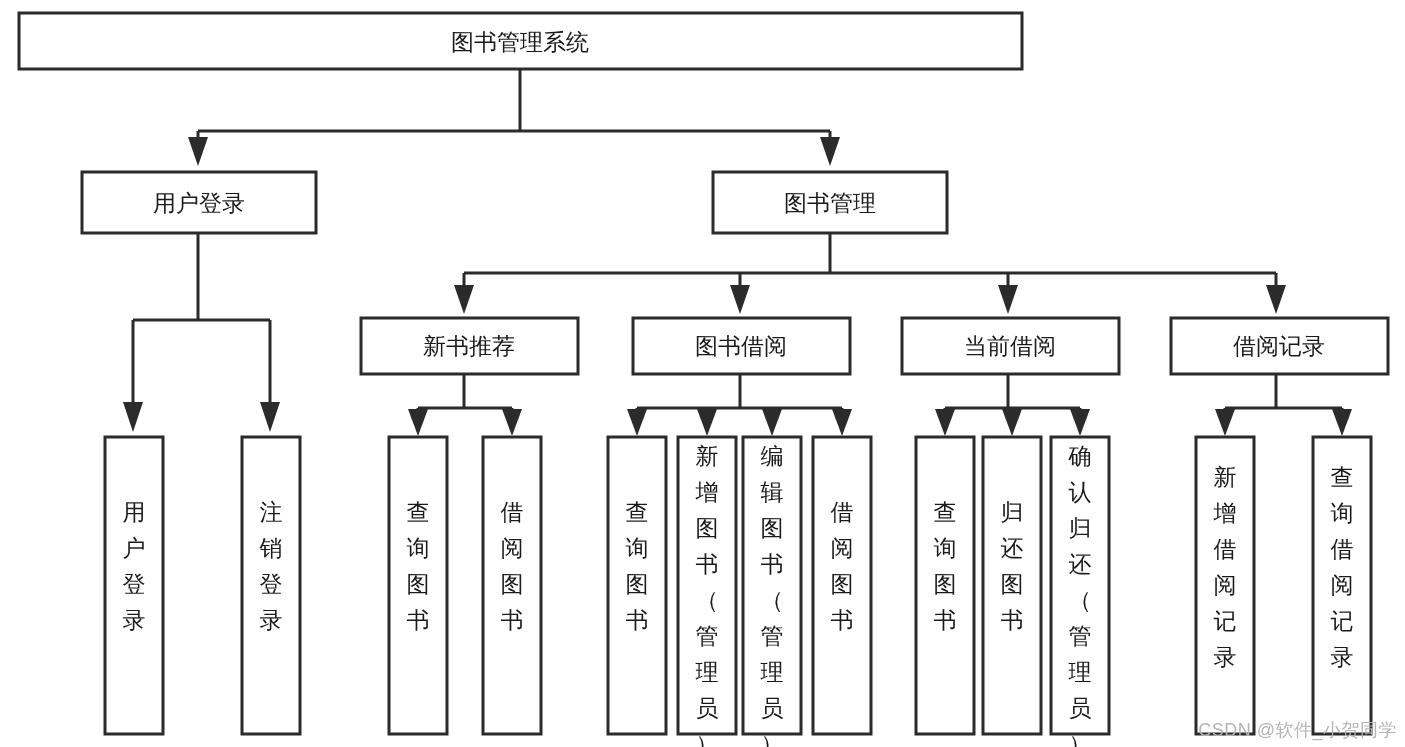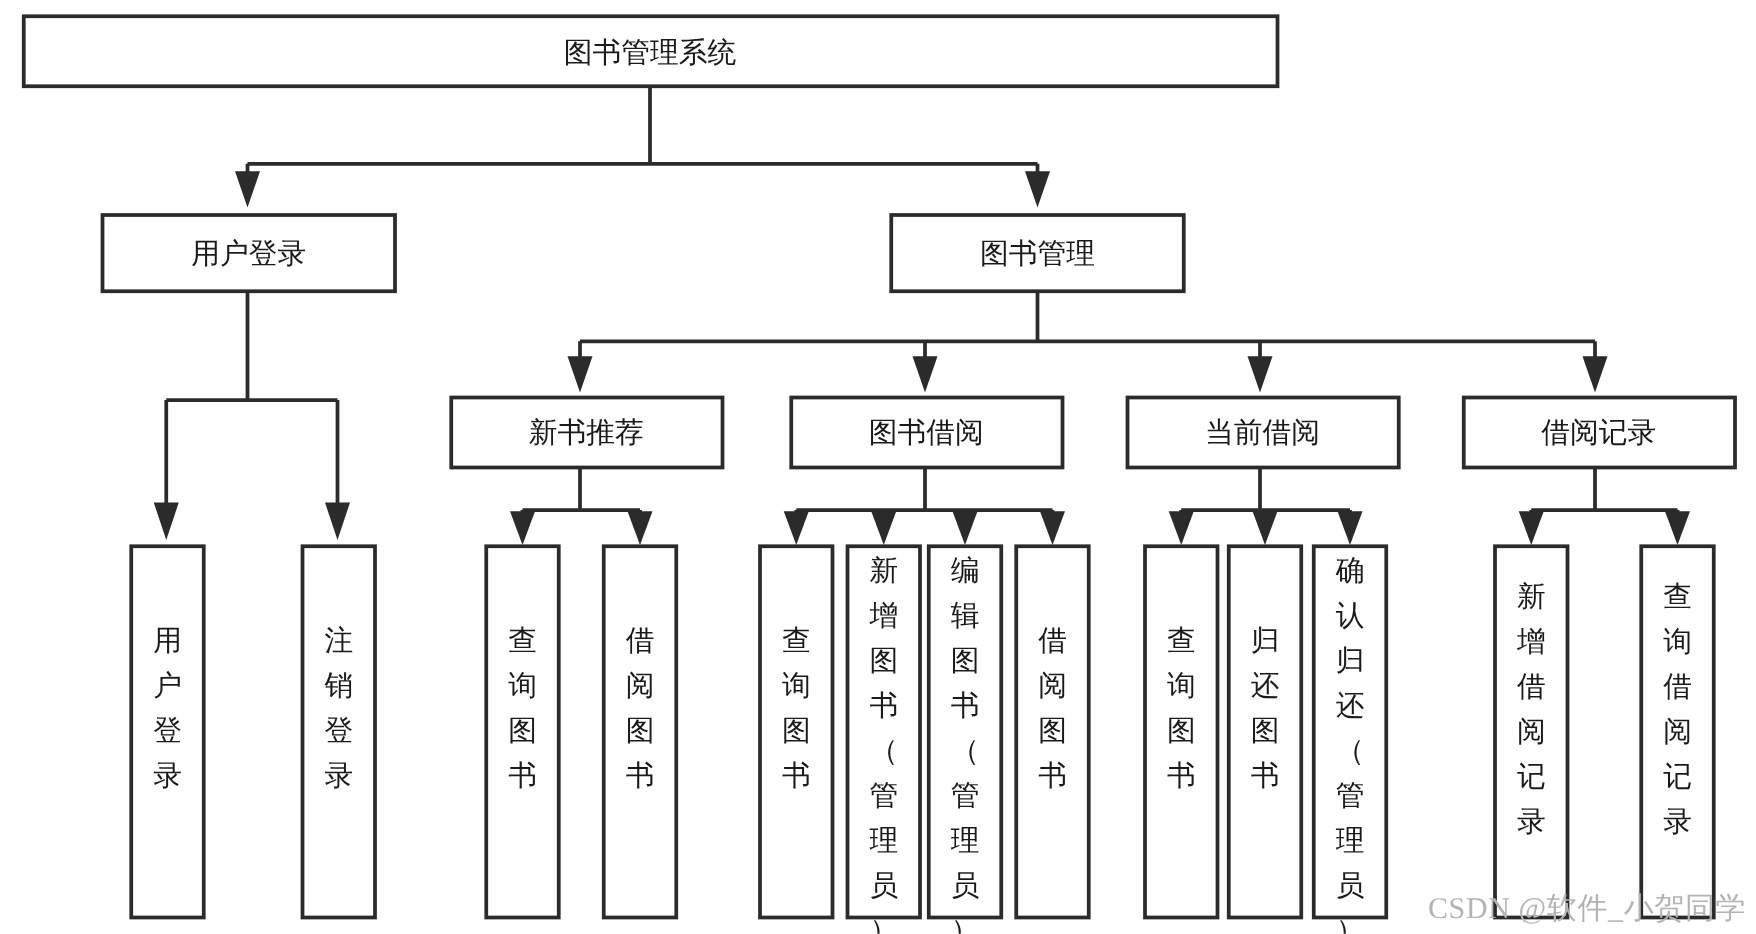--- a/index.html
+++ b/index.html
@@ -55,22 +55,22 @@
     font-family: "DejaVu Sans", "Liberation Sans", sans-serif;
     font-size: 23px;
     fill: #1a1a1a;
     text-anchor: middle;
     white-space: pre;
   }
   .watermark {
     position: absolute;
     right: 8px;
     bottom: 5px;
-    font-family: Liberation Serif, serif;
-    font-size: 24px;
+    font-family: Liberation Sans, sans-serif;
+    font-size: 18px;
     color: #b4b4b4;
     letter-spacing: 0.5px;
     user-select: none;
     pointer-events: none;
   }
 </style>
 </head>
 <body>
 
 <div id="diagram-root">

